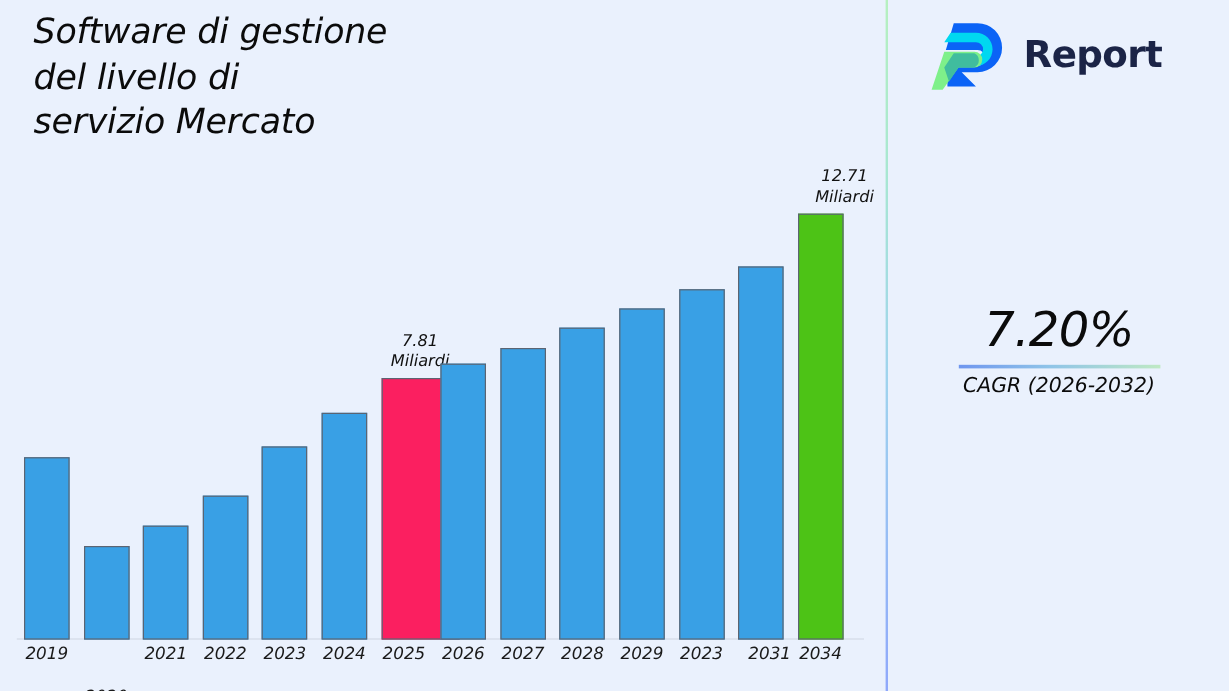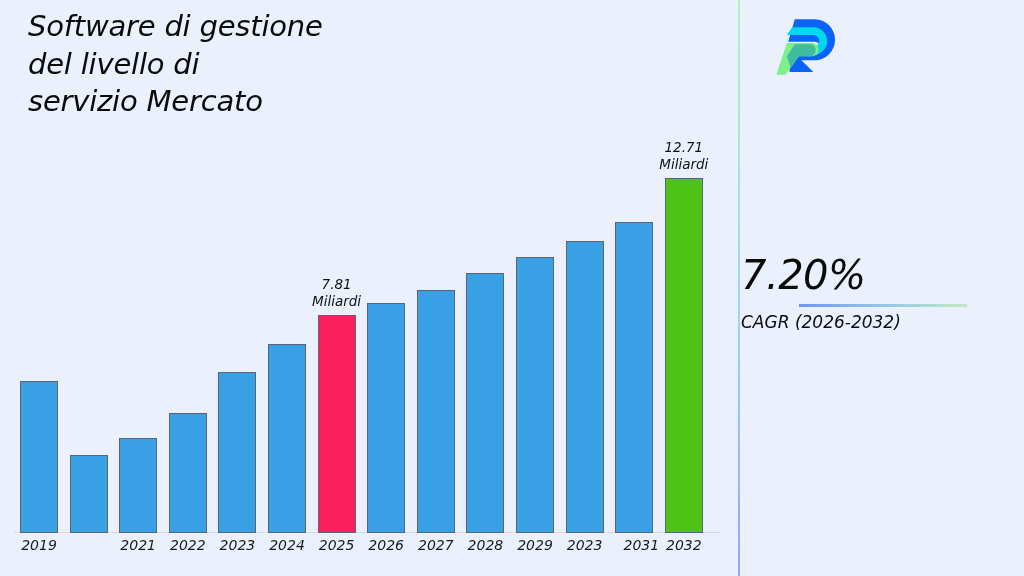--- a/index.html
+++ b/index.html
@@ -131,20 +131,21 @@
     color: #1b2447;
     letter-spacing: -0.5px;
   }
   #logo-text div { display: block; }
 
   #cagr-block {
     position: absolute;
     left: 0;
     top: 252px;
     width: 283px;
+    text-align: center;
   }
   #cagr-value {
     font-family: "DejaVu Sans", sans-serif;
     font-style: italic;
     font-size: 40px;
     color: #0b0b0b;
     letter-spacing: -0.5px;
   }
   #cagr-rule {
     width: 168px;
@@ -184,21 +185,21 @@
           </div>
           <div class="bar-group" style="left: 168.8px; width: 38px; height: 119.823px;">
             <div class="bar blue" style="height: 100%;"></div>
           </div>
           <div class="bar-group" style="left: 218.4px; width: 38px; height: 160.602px;">
             <div class="bar blue" style="height: 100%;"></div>
           </div>
           <div class="bar-group" style="left: 268px; width: 38px; height: 188.812px;">
             <div class="bar blue" style="height: 100%;"></div>
           </div>
-          <div class="bar-group" style="left: 317.6px; width: 38px; height: 218.139px;">
+          <div class="bar-group" style="left: 317.6px; width: 38px; height: 218.139px; padding-left: 27px;">
             <div class="bar pink" style="height: 100%;"></div>
             <div class="bar-label" style="bottom: 222.139px;">
               <div>7.81</div>
               <div>Miliardi</div>
             </div>
           </div>
           <div class="bar-group" style="left: 367.2px; width: 38px; height: 230.429px;">
             <div class="bar blue" style="height: 100%;"></div>
           </div>
           <div class="bar-group" style="left: 416.8px; width: 38px; height: 243.277px;">
@@ -211,58 +212,59 @@
             <div class="bar blue" style="height: 100%;"></div>
           </div>
           <div class="bar-group" style="left: 565.6px; width: 38px; height: 292.156px;">
             <div class="bar blue" style="height: 100%;"></div>
           </div>
           <div class="bar-group" style="left: 615.2px; width: 38px; height: 310.59px;">
             <div class="bar blue" style="height: 100%;"></div>
           </div>
           <div class="bar-group" style="left: 664.8px; width: 38px; height: 355px;">
             <div class="bar green" style="height: 100%;"></div>
-            <div class="bar-label" style="bottom: 359px;">
+            <div class="bar-label" style="bottom: 359px; margin-left: 20px;">
               <div>12.71</div>
               <div>Miliardi</div>
             </div>
           </div>
         </div>
       <div id="ticks-layer">
           <div class="tick-label" style="left: 14px; width: 50px;">2019</div>
           <div class="tick-label" style="left: 63.6px; width: 50px; margin-top: 36px;">2020</div>
           <div class="tick-label" style="left: 113.2px; width: 50px;">2021</div>
           <div class="tick-label" style="left: 162.8px; width: 50px;">2022</div>
           <div class="tick-label" style="left: 212.4px; width: 50px;">2023</div>
           <div class="tick-label" style="left: 262px; width: 50px;">2024</div>
           <div class="tick-label" style="left: 311.6px; width: 50px;">2025</div>
           <div class="tick-label" style="left: 361.2px; width: 50px;">2026</div>
           <div class="tick-label" style="left: 410.8px; width: 50px;">2027</div>
           <div class="tick-label" style="left: 460.4px; width: 50px;">2028</div>
           <div class="tick-label" style="left: 510px; width: 50px;">2029</div>
           <div class="tick-label" style="left: 559.6px; width: 50px;">2023</div>
           <div class="tick-label" style="left: 609.2px; width: 50px; text-align: right;">2031</div>
-          <div class="tick-label" style="left: 658.8px; width: 50px;">2032</div>
+          <div class="tick-label" style="left: 658.8px; width: 50px;">2034</div>
         </div>
     </div>
 
   </div>
 
   <div id="divider"></div>
 
   <div id="right-panel">
 
     <div id="logo-block">
       <svg id="logo-mark" viewBox="0 0 100 100" xmlns="http://www.w3.org/2000/svg">
         <path d="M30 8 H60 A31 31 0 0 1 60 70 H40 L58 88 H22 L22 62 H60 A10 10 0 0 0 60 42 H20 Z" fill="#0b63f6"></path>
         <path d="M26 20 H58 A21 21 0 0 1 58 62 H34 L34 50 H58 A9 9 0 0 0 58 32 H18 Z" fill="#00d8f0"></path>
         <path d="M18 44 H56 A10 10 0 0 1 56 64 H36 L16 92 H2 Z" fill="#7ef08a"></path>
         <path d="M30 46 H56 A10 10 0 0 1 56 64 H36 L24 82 L18 64 Z" fill="#3bb9a0" opacity="0.92"></path>
       </svg>
       <div id="logo-text">
+        <div>Report</div>
       </div>
     </div>
 
     <div id="cagr-block">
       <div id="cagr-value">7.20%</div>
       <div id="cagr-rule"></div>
       <div id="cagr-caption">CAGR (2026-2032)</div>
     </div>
 
   </div>

